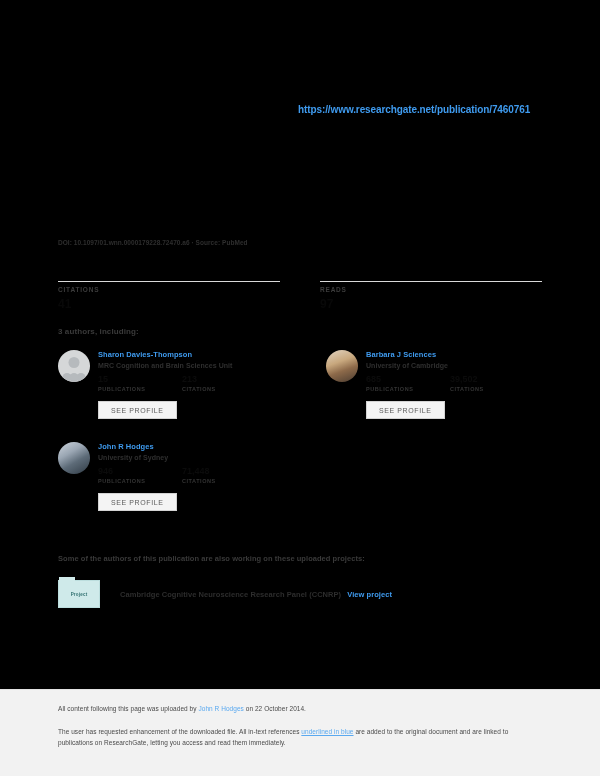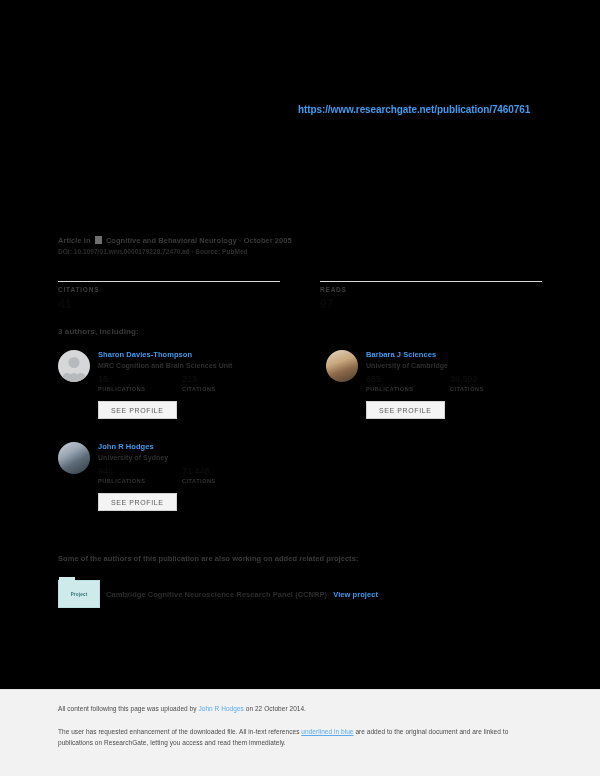--- a/index.html
+++ b/index.html
@@ -211,21 +211,21 @@
   }
   .projects {
     position: absolute;
     left: 58px;
     top: 580px;
     width: 480px;
   }
   .project-row {
     display: flex;
     align-items: center;
-    gap: 6px;
+    gap: 20px;
     margin-bottom: 16px;
     text-align: center;
   }
   .folder {
     width: 40px;
     height: 26px;
     background: #cfeaea;
     border: 1px solid #bcdede;
     position: relative;
     flex: 0 0 40px;
@@ -287,28 +287,20 @@
 </style>
 </head>
 <body>
 
 <div class="page">
 
 
   <div class="rg-url">https://www.researchgate.net/publication/7460761</div>
 
   <div class="meta">
-    <div class="meta-line">
-      <span class="kw">Article</span>
-      <span>in</span>
-      <span class="chip"></span>
-      <span>Cognitive and Behavioral Neurology</span>
-      <span>·</span>
-      <span>October 2005</span>
-    </div>
     <div class="meta-doi">DOI: 10.1097/01.wnn.0000179228.72470.a6 · Source: PubMed</div>
   </div>
 
   <div class="stats">
     <div class="stat-col">
       <div class="stat-rule"></div>
       <div class="stat-label">CITATIONS</div>
       <div class="stat-value">41</div>
     </div>
     <div class="stat-col">
@@ -384,21 +376,21 @@
           <div class="see-profile">SEE PROFILE</div>
         </div>
       </div>
 
       <div class="author-card"></div>
 
     </div>
 
   </div>
 
-  <div class="projects-heading">Some of the authors of this publication are also working on added related projects:</div>
+  <div class="projects-heading">Some of the authors of this publication are also working on these uploaded projects:</div>
 
   <div class="projects">
 
     <div class="project-row">
       <div class="folder">
         <span class="folder-label">Project</span>
       </div>
       <div class="project-text">
         <span>Cambridge Cognitive Neuroscience Research Panel (CCNRP)</span>
         <span class="view-project">View project</span>

